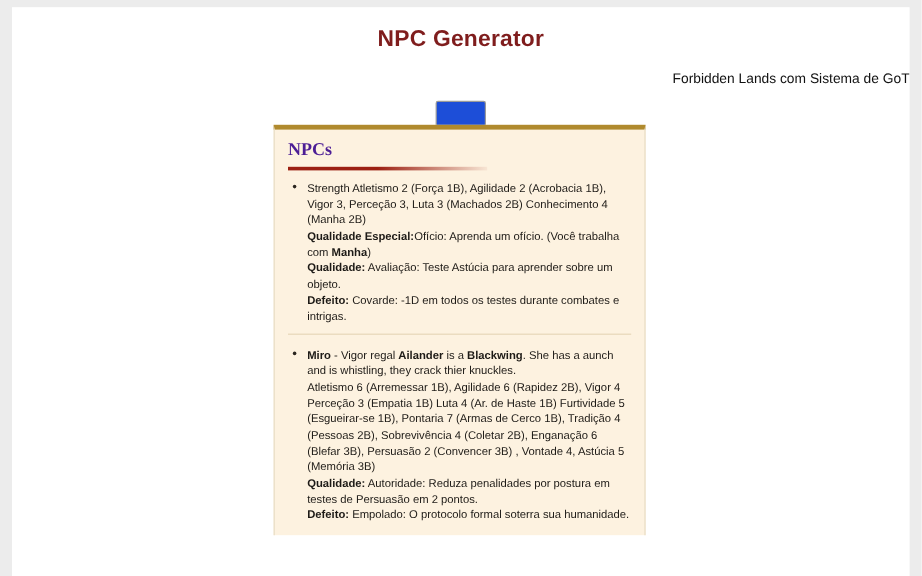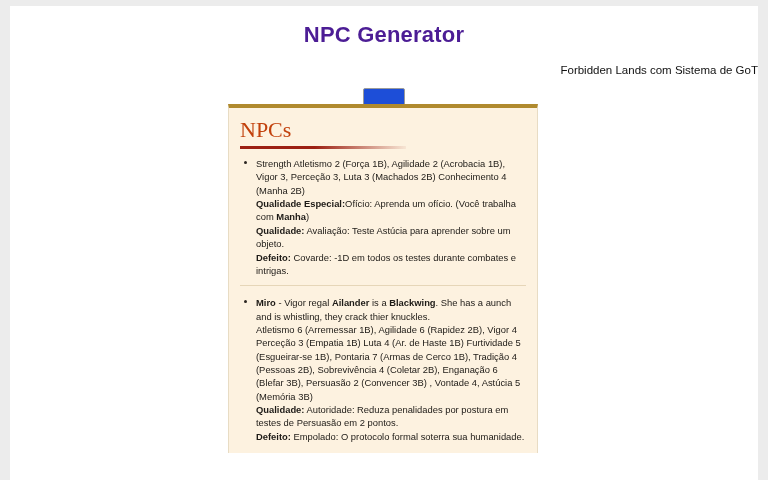--- a/index.html
+++ b/index.html
@@ -23,23 +23,23 @@
     overflow: hidden;
   }
   .page-inner {
     width: 100%;
     padding-top: 16px;
     box-sizing: border-box;
   }
   .app-title {
     margin: 0;
     text-align: center;
-    font-size: 22px;
+    font-size: 19px;
     font-weight: bold;
-    color: #4c1d95;
+    color: #7f1d1d;
     letter-spacing: 0.2px;
     font-family: "Liberation Sans", sans-serif;
   }
   .app-subtitle {
     margin: 0;
     padding-top: 16px;
     text-align: right;
     font-size: 11.5px;
     color: #111111;
     font-family: "Liberation Sans", sans-serif;
@@ -68,23 +68,23 @@
     border-top: 4px solid #b08a2e;
     border-left: 1px solid #e8dcc4;
     border-right: 1px solid #e8dcc4;
     padding: 8px 11px 10px 11px;
     box-sizing: border-box;
   }
   .npc-panel-title {
     margin: 0;
     padding: 2px 0 4px 0;
     font-family: "Liberation Serif", serif;
-    font-size: 22px;
-    font-weight: normal;
-    color: #c2410c;
+    font-size: 15px;
+    font-weight: bold;
+    color: #4c1d95;
     line-height: 1.05;
   }
   .title-rule {
     height: 3px;
     width: 58%;
     margin: 1px 0 8px 0;
     background: linear-gradient(to right, #9c2012 0%, #9c2012 45%, rgba(156,32,18,0.06) 100%);
   }
   .npc-list {
     list-style: none;

